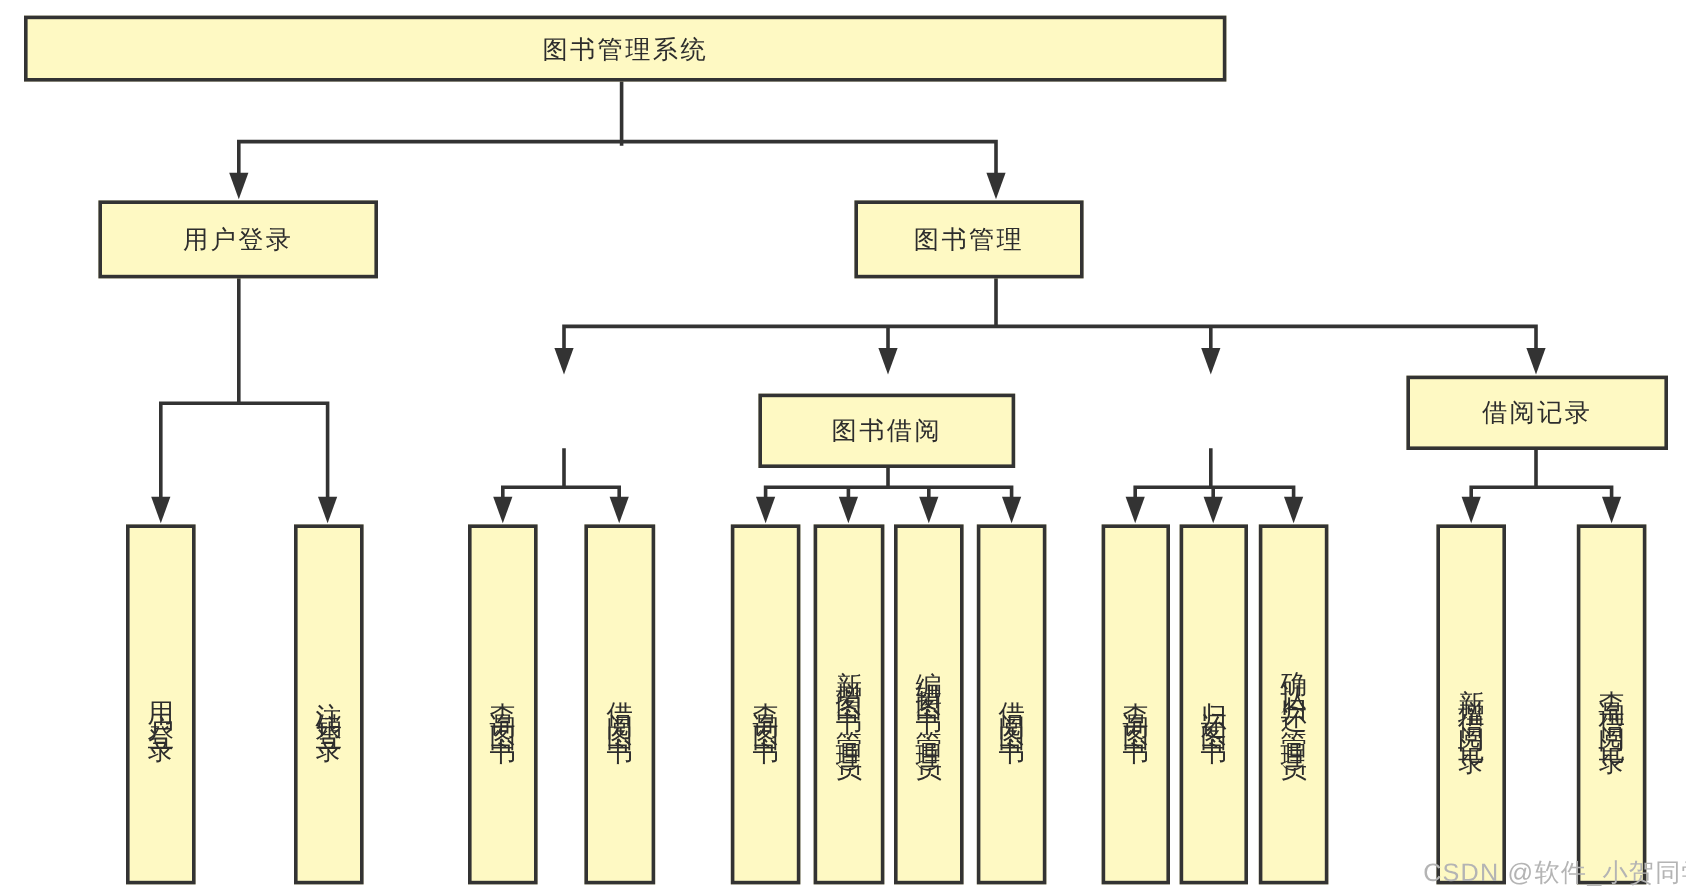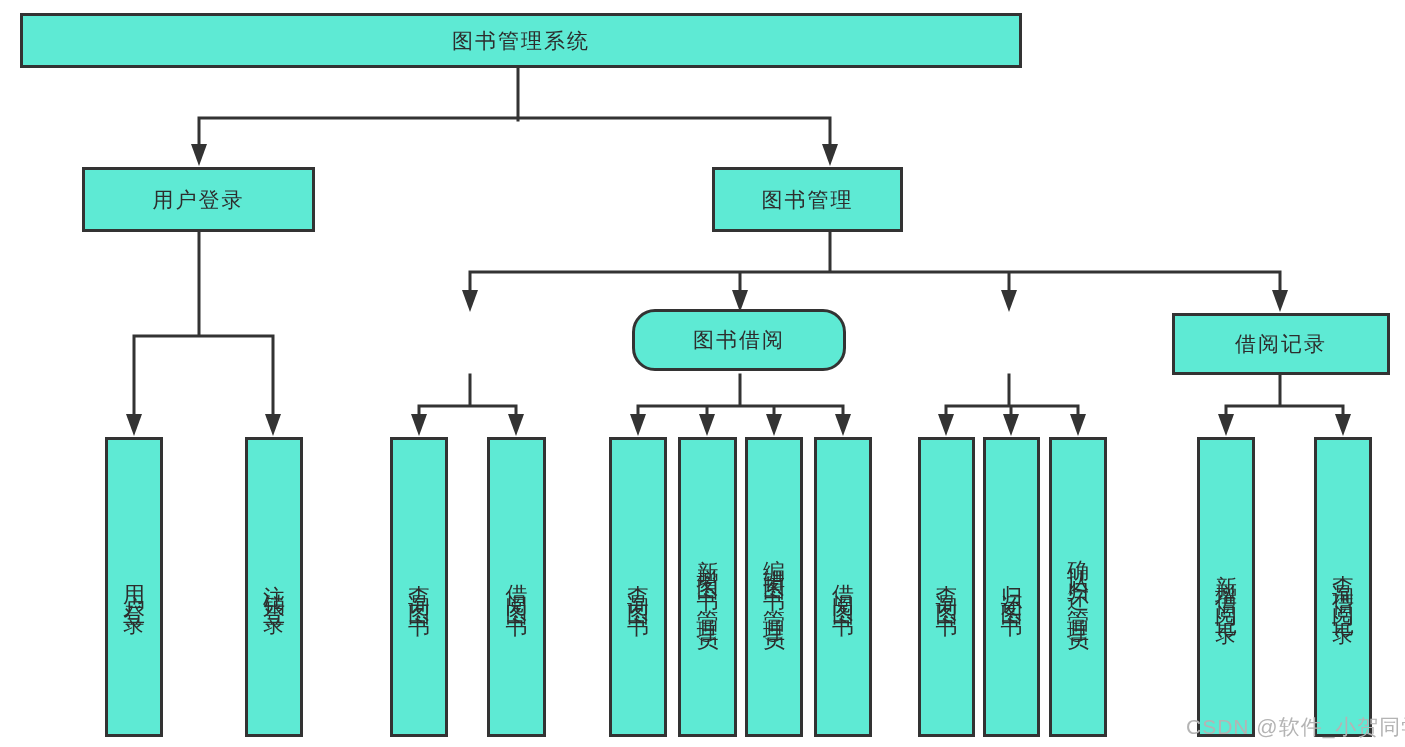--- a/index.html
+++ b/index.html
@@ -28,21 +28,21 @@
     stroke-linecap: square;
   }
   #connectors .ar {
     fill: var(--line, #333333);
     stroke: none;
   }
   .node {
     position: absolute;
     box-sizing: border-box;
     border: 3px solid var(--line, #333333);
-    background: #5eead4;
+    background: #fef9c3;
     display: flex;
     align-items: center;
     justify-content: center;
     text-align: center;
   }
   .h-node {
     font-size: 21px;
     letter-spacing: 2px;
     white-space: nowrap;
   }
@@ -102,21 +102,21 @@
     <path class="ln" d="M1280 375 V406 M1226 406 H1343 M1226 406 V416 M1343 406 V416"></path>
     <polygon class="ar" points="1218,414 1234,414 1226,436"></polygon>
     <polygon class="ar" points="1335,414 1351,414 1343,436"></polygon>
   </svg>
 
   <div class="node h-node" style="left:20px; top:13px; width:1002px; height:55px;">图书管理系统</div>
 
   <div class="node h-node" style="left:82px; top:167px; width:233px; height:65px;">用户登录</div>
   <div class="node h-node" style="left:712px; top:167px; width:191px; height:65px;">图书管理</div>
 
-  <div class="node h-node" style="left:632px; top:309px; width:214px; height:62px;border-radius:23px;">图书借阅</div>
+  <div class="node h-node" style="left:632px; top:328px; width:214px; height:62px;">图书借阅</div>
   <div class="node h-node" style="left:1172px; top:313px; width:218px; height:62px;font-family:Liberation Serif, serif;">借阅记录</div>
 
   <div class="node v-node" style="left:105px; top:437px; width:58px; height:300px;">用户登录</div>
   <div class="node v-node" style="left:245px; top:437px; width:58px; height:300px;">注销登录</div>
 
   <div class="node v-node" style="left:390px; top:437px; width:58px; height:300px;">查询图书</div>
   <div class="node v-node" style="left:487px; top:437px; width:59px; height:300px;">借阅图书</div>
 
   <div class="node v-node" style="left:609px; top:437px; width:58px; height:300px;">查询图书</div>
   <div class="node v-node" style="left:678px; top:437px; width:59px; height:300px;">新增图书（管理员）</div>

